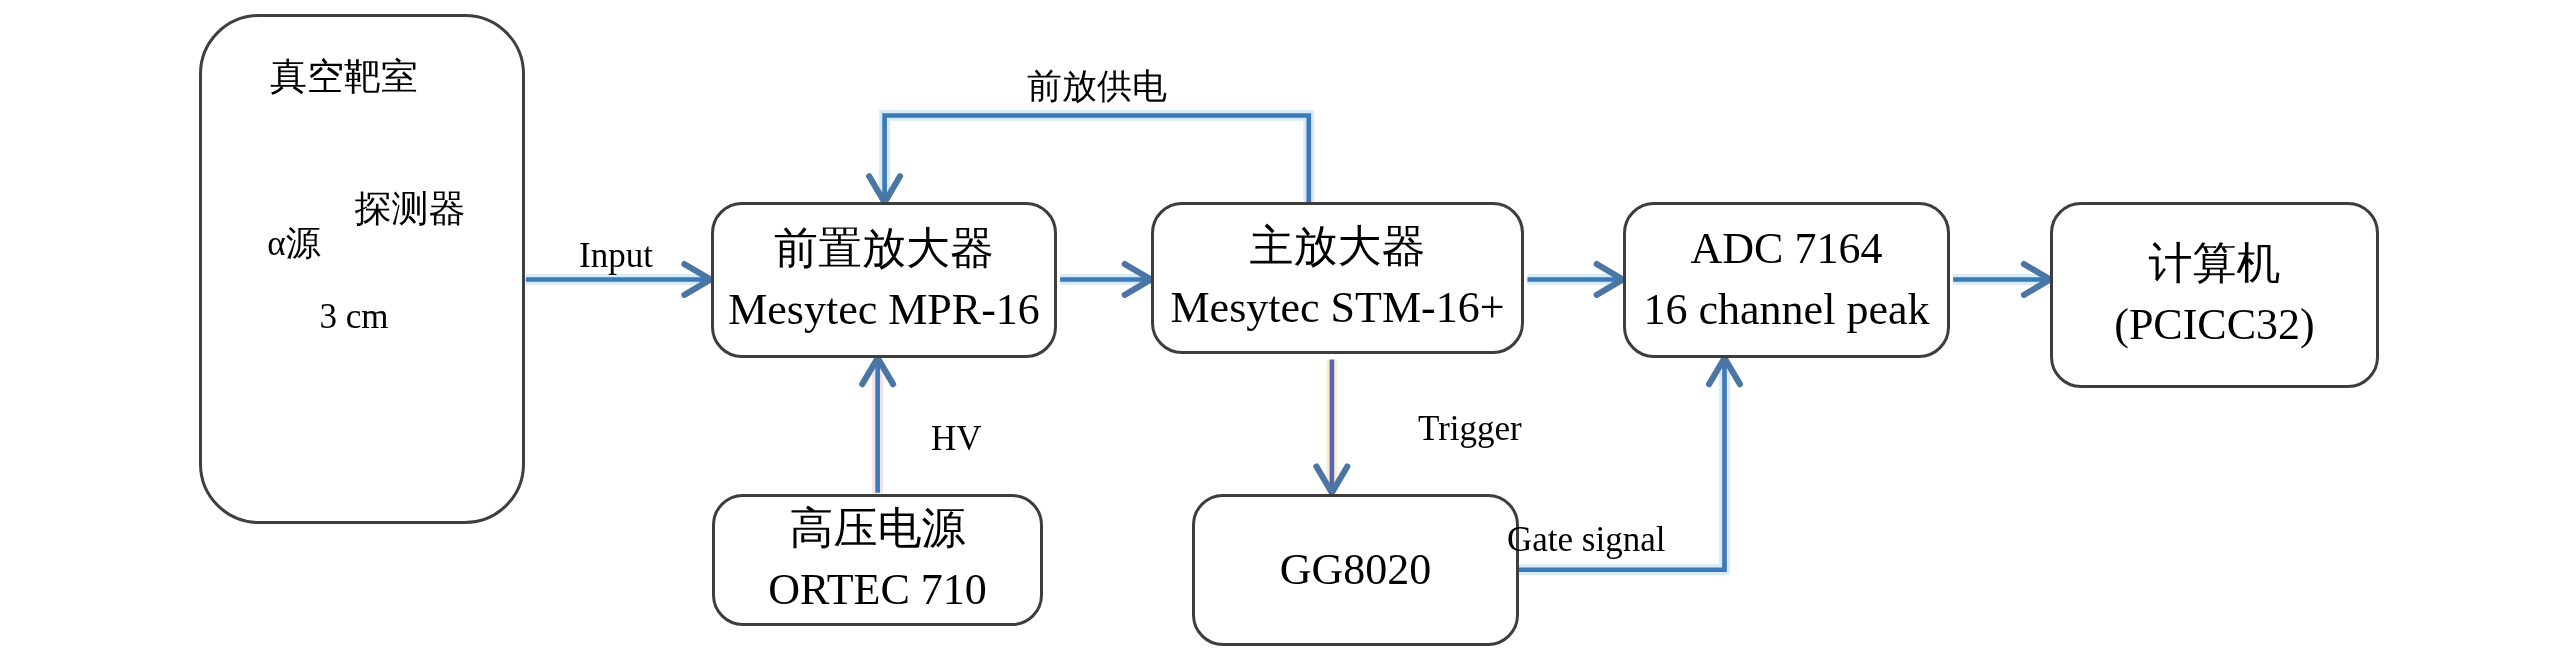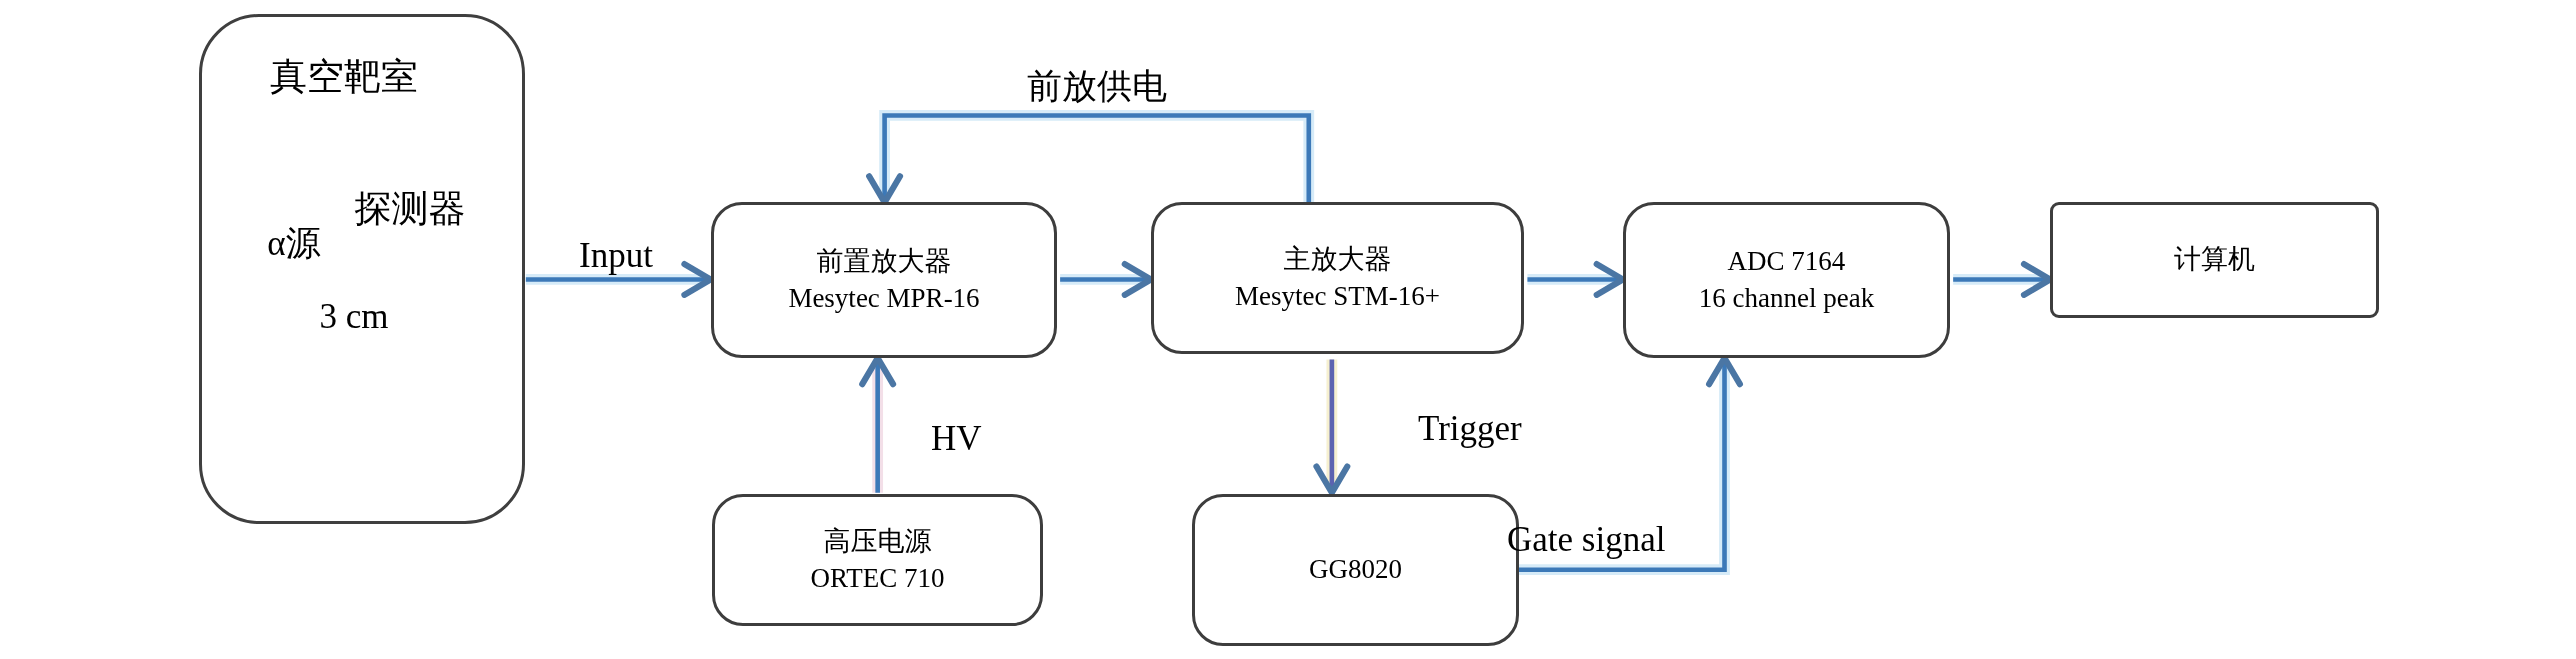--- a/index.html
+++ b/index.html
@@ -18,21 +18,21 @@
     position: absolute;
     box-sizing: border-box;
     background: #ffffff;
     border: 3.1px solid #3d3d3d;
     border-radius: 31px;
     display: flex;
     flex-direction: column;
     align-items: center;
     justify-content: center;
     text-align: center;
-    font-size: 27px;
+    font-size: 44px;
     line-height: 1.38;
     z-index: 2;
   }
   .chamber {
     position: absolute;
     box-sizing: border-box;
     left: 199px; top: 14px; width: 326px; height: 510px;
     border: 3.8px solid #3f3f3f;
     border-radius: 60px;
     background: #ffffff;
@@ -44,21 +44,21 @@
     font-size: 35px;
     z-index: 3;
   }
   .lbl.centered { transform: translate(-50%, -50%); }
   .lbl.leftanch { transform: translate(0, -50%); }
 
   
   #preamp-box   { left: 711px;  top: 202px; width: 346px; height: 156px; }
   #mainamp-box  { left: 1151px; top: 202px; width: 373px; height: 152px; }
   #adc-box      { left: 1623px; top: 202px; width: 327px; height: 156px; }
-  #computer-box { left: 2050px; top: 202px; width: 329px; height: 116px; border-radius: 9px; }
+  #computer-box { left: 2050px; top: 202px; width: 329px; height: 186px; }
   
   #hv-box   { left: 712px;  top: 494px; width: 331px; height: 132px; }
   #gate-box { left: 1166px; top: 494px; width: 327px; height: 152px; margin-left: 26px; }
 
   #chamber-title   { left: 344px;  top: 77px; font-size: 37px; font-family: Liberation Mono, monospace; }
   #detector-label  { left: 410px;  top: 209px; font-size: 37px; }
   #alpha-label     { left: 294px;  top: 243px; font-size: 35px; }
   #distance-label  { left: 354px;  top: 317px; font-size: 35px; font-family: Liberation Serif, serif; }
   #input-label     { left: 616px;  top: 236px; margin-top: 20px; }
   #supply-label    { left: 1097px; top: 86px; }
@@ -151,20 +151,21 @@
     <div>Mesytec STM-16+</div>
   </div>
 
   <div class="box" id="adc-box">
     <div>ADC 7164</div>
     <div>16 channel peak</div>
   </div>
 
   <div class="box" id="computer-box">
     <div>计算机</div>
+    <div>(PCICC32)</div>
   </div>
 
   <div class="box" id="hv-box">
     <div>高压电源</div>
     <div>ORTEC 710</div>
   </div>
 
   <div class="box" id="gate-box">
     <div>GG8020</div>
   </div>

